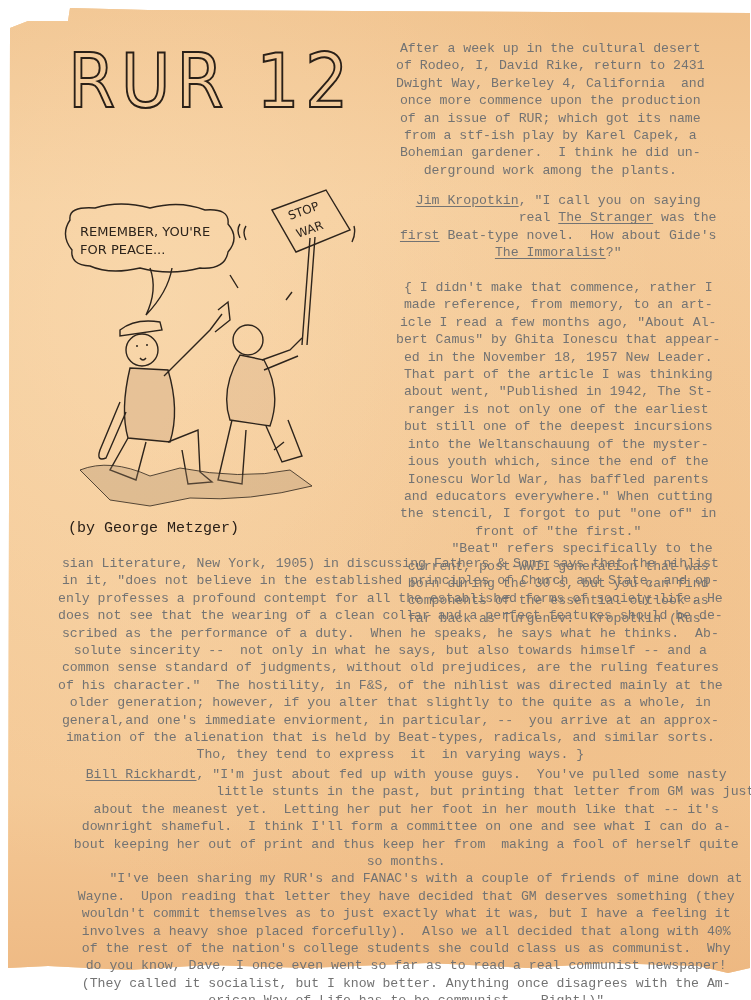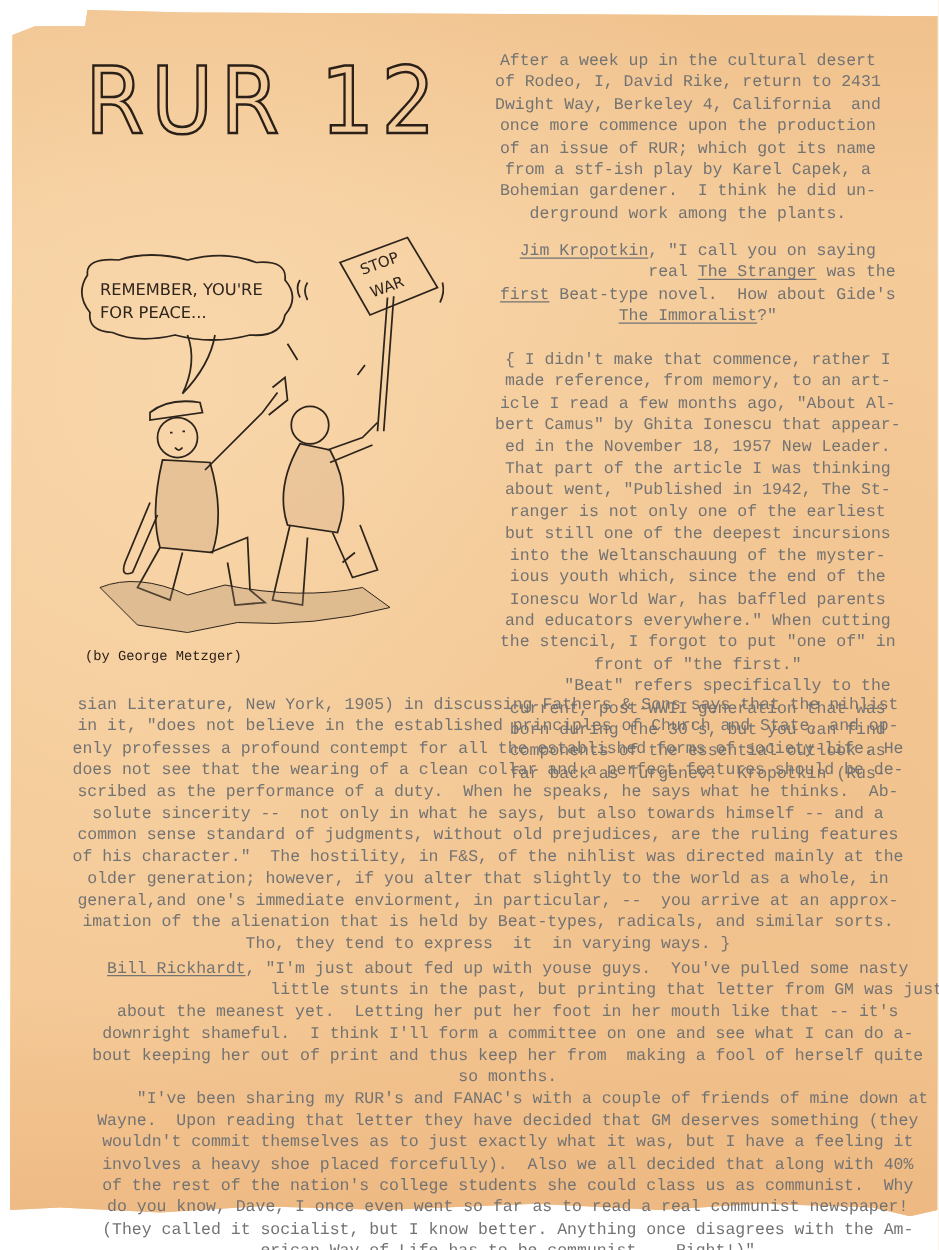--- a/index.html
+++ b/index.html
@@ -39,21 +39,21 @@
     white-space: pre;
     color: #737373;
     text-align: center;
   }
   .u { text-decoration: underline; text-underline-offset: 2px; }
   .intro { left: 396px; top: 40px; }
   .col { left: 396px; top: 192px; }
   .full { left: 58px; top: 555px; }
   .bill { left: 58px; top: 766px; }
   .cartoon { position: absolute; left: 50px; top: 180px; width: 320px; height: 330px; }
-  .credit { position: absolute; left: 68px; top: 520px; font-size: 11px; white-space: pre; }
+  .credit { position: absolute; left: 68px; top: 520px; font-size: 15px; white-space: pre; }
 </style>
 </head>
 <body>
 
 <div class="paper"></div>
 
 <div class="title">RUR 12</div>
 
 <div class="tx intro"><span>After a week up in the cultural desert</span>
 <span>of Rodeo, I, David Rike, return to 2431</span>
@@ -134,21 +134,21 @@
 <span>far back as Turgenev.  Kropotkin (Rus-</span></span></div>
 
 <div class="tx full"><span>sian Literature, New York, 1905) in discussing Fathers &amp; Sons says that the nihlist</span>
 <span>in it, "does not believe in the established principles of Church and State, and op-</span>
 <span>enly professes a profound contempt for all the established forms of society-life. He</span>
 <span>does not see that the wearing of a clean collar and a perfect features should be de-</span>
 <span>scribed as the performance of a duty.  When he speaks, he says what he thinks.  Ab-</span>
 <span>solute sincerity --  not only in what he says, but also towards himself -- and a</span>
 <span>common sense standard of judgments, without old prejudices, are the ruling features</span>
 <span>of his character."  The hostility, in F&amp;S, of the nihlist was directed mainly at the</span>
-<span>older generation; however, if you alter that slightly to the world as a whole, in</span>
+<span>older generation; however, if you alter that slightly to the quite as a whole, in</span>
 <span>general,and one's immediate enviorment, in particular, --  you arrive at an approx-</span>
 <span>imation of the alienation that is held by Beat-types, radicals, and similar sorts.</span>
 <span>Tho, they tend to express  it  in varying ways. }</span></div>
 
 <div class="tx bill"><span class="u">Bill Rickhardt</span><span>, "I'm just about fed up with youse guys.  You've pulled some nasty</span>
 <span>                    little stunts in the past, but printing that letter from GM was just</span>
 <span>about the meanest yet.  Letting her put her foot in her mouth like that -- it's</span>
 <span>downright shameful.  I think I'll form a committee on one and see what I can do a-</span>
 <span>bout keeping her out of print and thus keep her from  making a fool of herself quite</span>
 <span>so months.</span>

